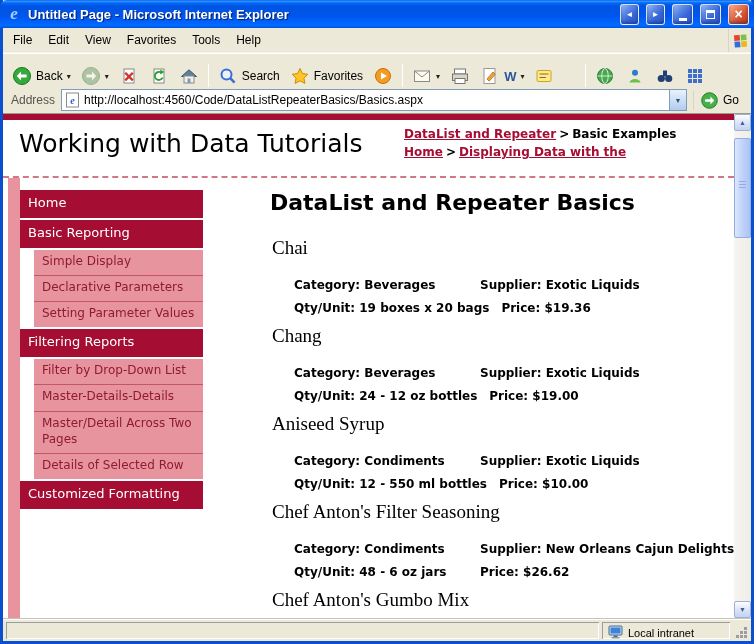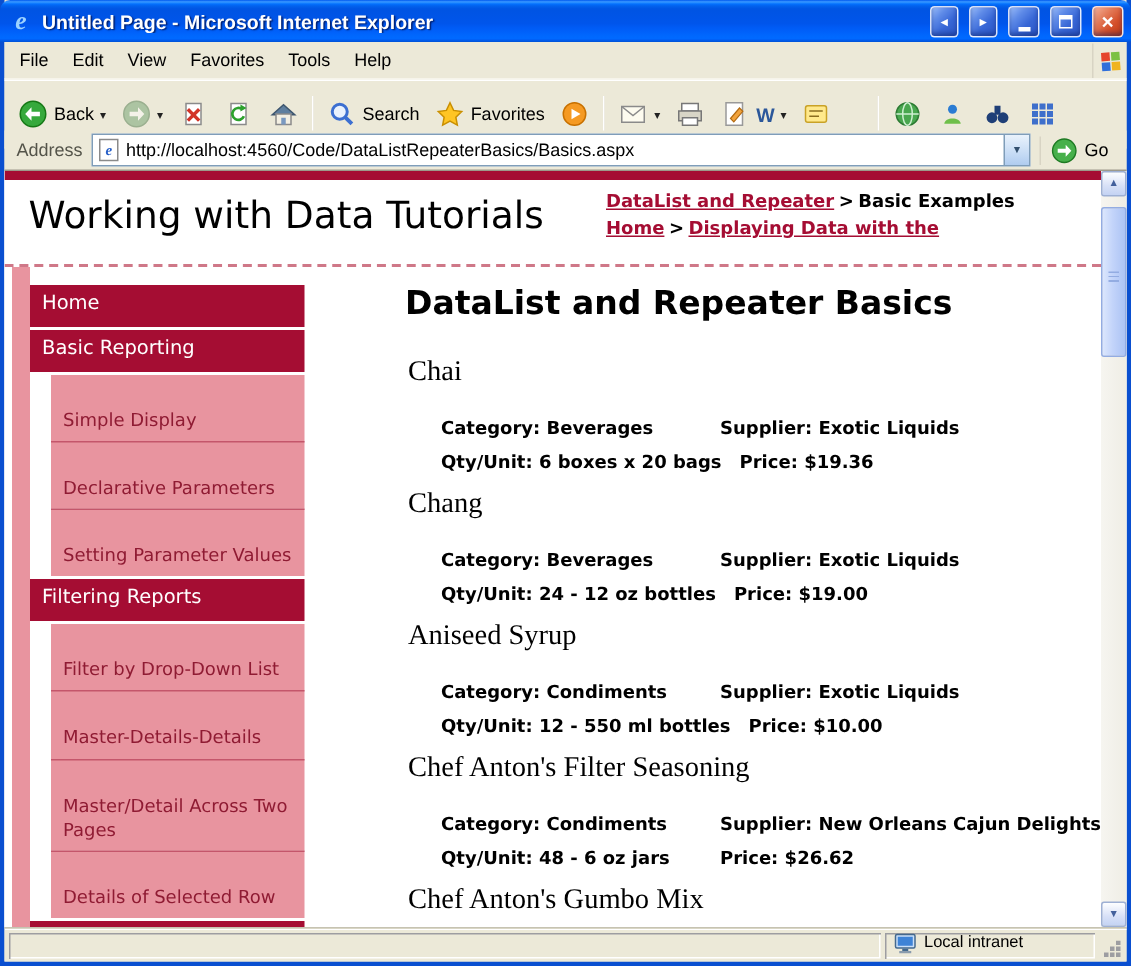--- a/index.html
+++ b/index.html
@@ -67,21 +67,21 @@
   .bc-line { white-space:nowrap; }
   .breadcrumb a { color:var(--maroon); text-decoration:underline; cursor:pointer; }
   .bc-sep { margin:0 3px; }
 
   .page-body { display:flex; height:calc(100% - 64px); font-family:"DejaVu Sans",sans-serif; }
   .sidebar { width:200px; flex:none; position:relative; padding:12px 0 0 17px; }
   .sidebar::before { content:""; position:absolute; left:5px; top:0; bottom:0; width:12px; background:var(--pink); }
   .nav-header { display:block; background:var(--maroon); color:#fff; font-size:13px;
     padding:5px 12px 6px 8px; margin:0 0 2px 0; line-height:1.3; cursor:pointer; }
   .nav-item { display:block; background:var(--pink); color:#8F1B33; font-size:12px;
-    padding:22px 8px 6px; margin-left:14px; line-height:1.35; cursor:pointer; }
+    padding:3px 8px 6px; margin-left:14px; line-height:1.35; cursor:pointer; }
   .nav-item + .nav-item { border-top:1px solid var(--pinkline); }
   .nav-item + .nav-header { margin-top:2px; }
 
   .main { flex:1; padding:0 8px 0 67px; overflow:hidden; }
   .main h1 { font-size:22px; font-weight:bold; margin:12px 0 22px 0; color:#000; }
   .pname { font-family:"Liberation Serif",serif; font-size:19px; margin:6px 0 14px 2px; color:#000; white-space:nowrap; }
   .frow { display:flex; margin-left:24px; height:23px; align-items:center; font-size:12px; color:#000; }
   .fcell.c1 { min-width:186px; padding-right:12px; white-space:nowrap; }
   .fcell { white-space:nowrap;font-weight:bold; }
 
@@ -95,21 +95,21 @@
   .sb-thumb { position:absolute; top:24px; left:0; width:17px; height:100px;
     background:linear-gradient(90deg,#DCE7FD,#C3D4FA 45%,#ACC3F4); border:1px solid #93ACE2; border-radius:2px; }
   .sb-thumb::after { content:""; position:absolute; left:4px; right:4px; top:42px; height:8px;
     background:repeating-linear-gradient(180deg,#93ACE2 0 1px,transparent 1px 3px); }
 
   
   .status { position:absolute; left:0; right:0; bottom:0; height:23px; background:#ECE9D8;
     display:flex; align-items:stretch; padding:3px 3px 2px; gap:3px; box-shadow:inset 0 1px 0 #FFF; border-top:1px solid #C6C3B2; }
   .s-panel { box-shadow:inset 1px 1px 0 #9D9DA1, inset -1px -1px 0 #FFF; }
   .s-main { flex:1; }
-  .s-zone { width:140px; display:flex; align-items:flex-start; gap:5px; padding:0 6px; font-size:11px; color:#000; }
+  .s-zone { width:128px; display:flex; align-items:flex-end; gap:5px; padding:0 6px; font-size:11px; color:#000; }
   .s-grip { width:15px; box-shadow:none; display:flex; align-items:flex-end; justify-content:flex-end; }
 </style>
 </head>
 <body>
 
 <div class="window">
 
   <div class="titlebar">
     <span class="ie-e">e</span>
     <span class="title-text">Untitled Page - Microsoft Internet Explorer</span>
@@ -317,21 +317,21 @@
         <div class="main">
           <h1>DataList and Repeater Basics</h1>
           <div>
               <div class="product">
                 <div class="pname">Chai</div>
                 <div class="frow">
                   <span class="fcell c1"><b>Category:</b><span> Beverages</span></span>
                   <span class="fcell"><b>Supplier:</b><span> Exotic Liquids</span></span>
                 </div>
                 <div class="frow">
-                  <span class="fcell c1"><b>Qty/Unit:</b><span> 6 boxes x 20 bags</span></span>
+                  <span class="fcell c1"><b>Qty/Unit:</b><span> 19 boxes x 20 bags</span></span>
                   <span class="fcell"><b>Price:</b><span> $19.36</span></span>
                 </div>
               </div>
               <div class="product">
                 <div class="pname">Chang</div>
                 <div class="frow">
                   <span class="fcell c1"><b>Category:</b><span> Beverages</span></span>
                   <span class="fcell"><b>Supplier:</b><span> Exotic Liquids</span></span>
                 </div>
                 <div class="frow">

